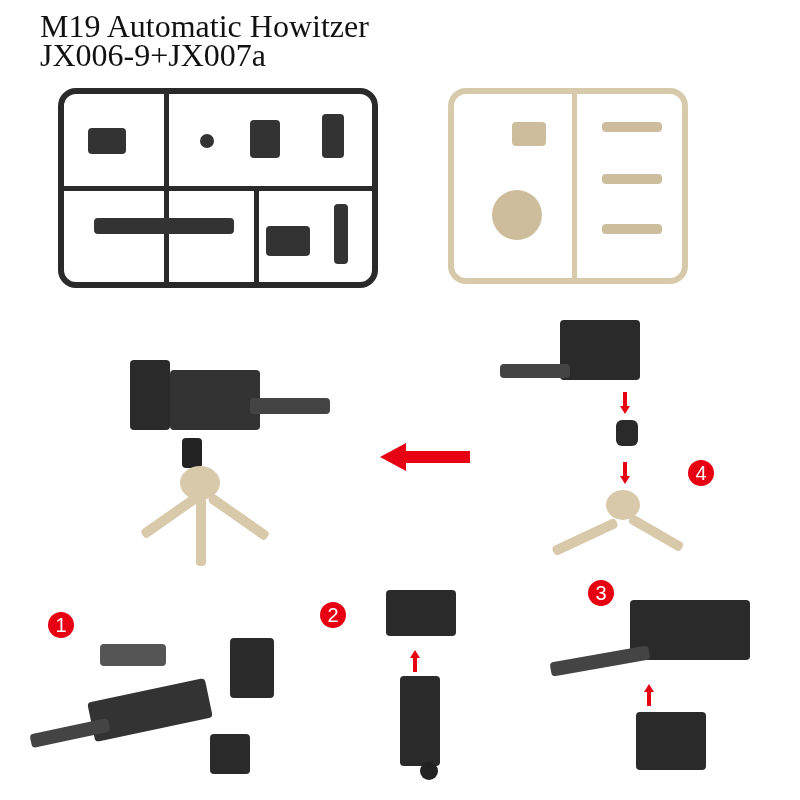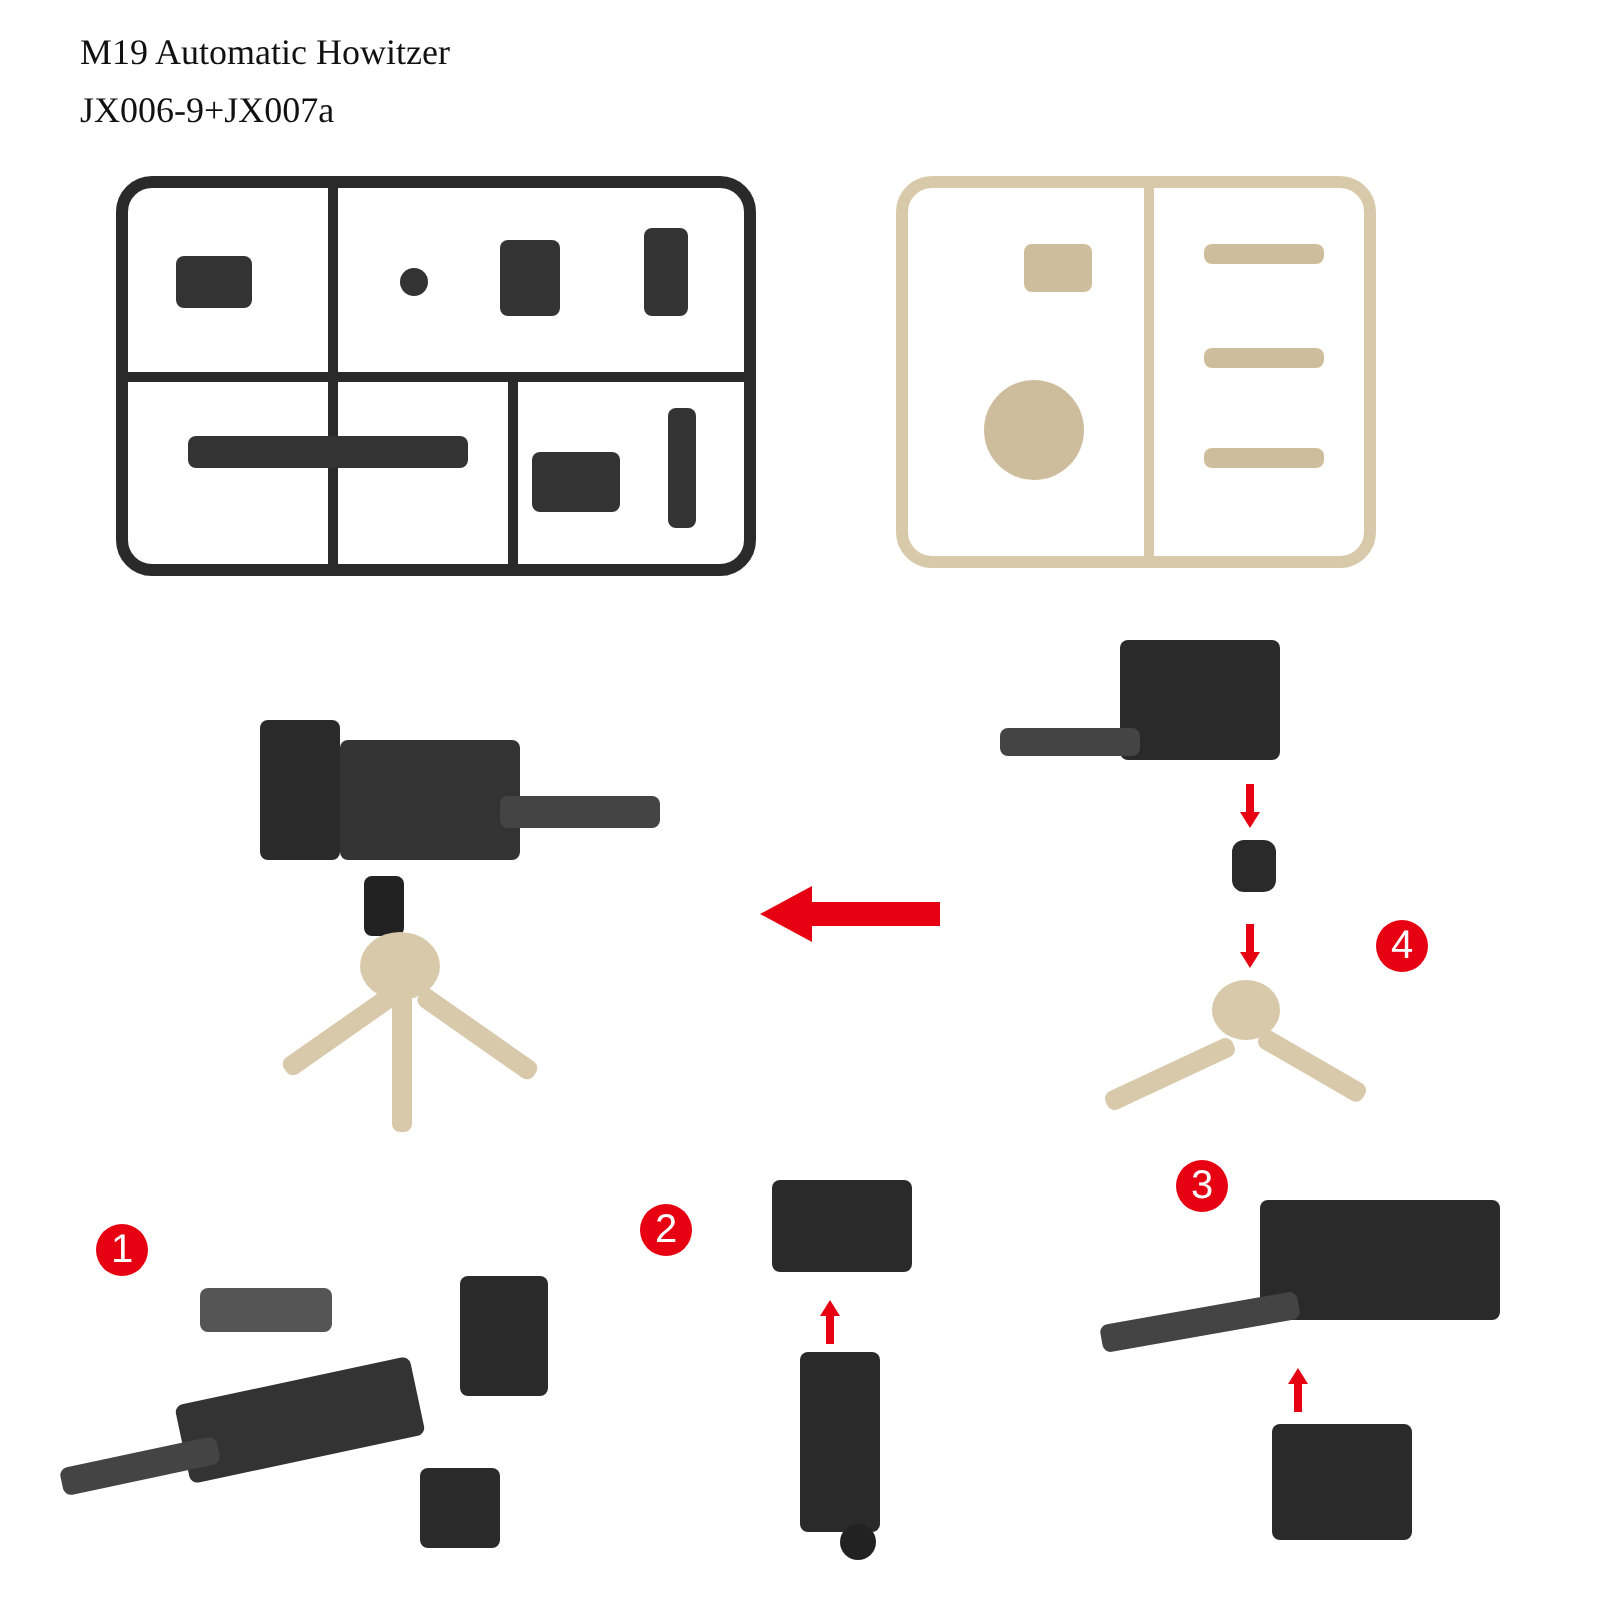--- a/index.html
+++ b/index.html
@@ -1,17 +1,17 @@
 <!DOCTYPE html>
 <html><head>
 <meta charset="utf-8">
 <style>
   html,body{margin:0;padding:0;}
   body{width:800px;height:800px;background:#ffffff;position:relative;overflow:hidden;font-family:"Liberation Serif","DejaVu Serif",serif;}
-  .title{position:absolute;left:40px;top:12px;font-size:18px;line-height:29px;color:#111;}
+  .title{position:absolute;left:40px;top:12px;font-size:32px;line-height:29px;color:#111;}
   .abs{position:absolute;}
   .badge{position:absolute;width:26px;height:26px;border-radius:50%;background:#e60012;color:#fff;font-family:"Liberation Sans","DejaVu Sans",sans-serif;font-size:20px;line-height:26px;text-align:center;}
   .sprue-black{position:absolute;left:58px;top:88px;width:320px;height:200px;border:6px solid #2a2a2a;border-radius:18px;box-sizing:border-box;}
   .sprue-tan{position:absolute;left:448px;top:88px;width:240px;height:196px;border:6px solid #d8c9ab;border-radius:18px;box-sizing:border-box;}
   .bar{position:absolute;}
   .part{position:absolute;border-radius:4px;}
   .arrow-big{position:absolute;left:380px;top:443px;width:90px;height:28px;}
   .small-arrow{position:absolute;width:10px;height:22px;}
 </style>
 </head>

